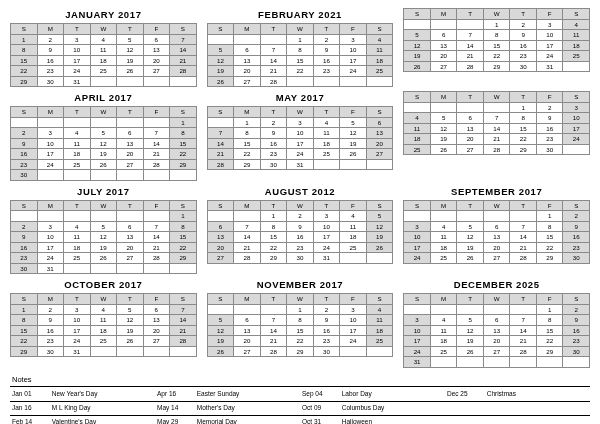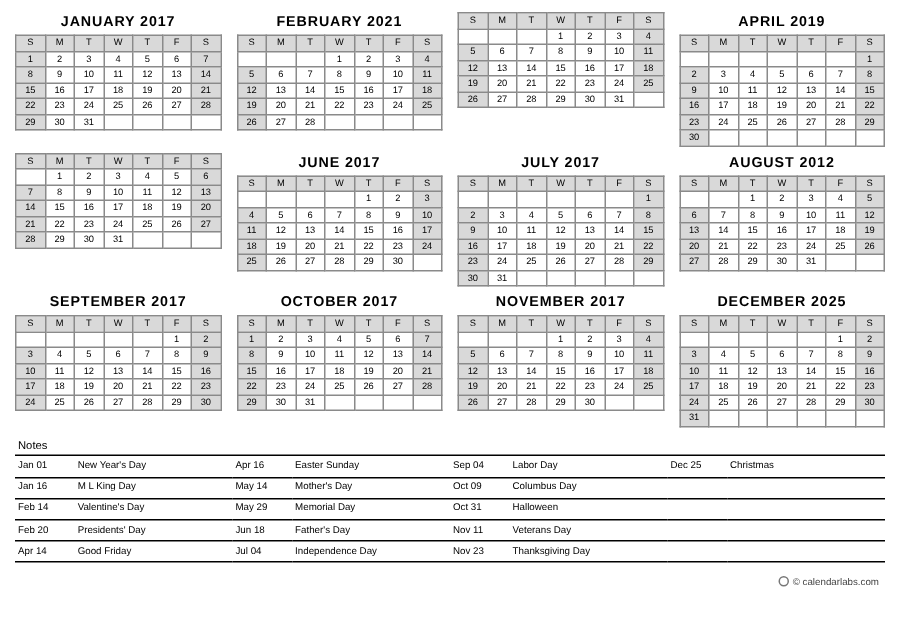--- a/index.html
+++ b/index.html
@@ -10,21 +10,21 @@
     font-family: "Liberation Sans", sans-serif;
     color: #000;
   }
   #page {
     width: 600px; height: 424px;
     position: relative;
     padding: 8px 10px 0 10px;
   }
   .calendar-grid {
     display: grid;
-    grid-template-columns: repeat(4, 1fr);
+    grid-template-columns: repeat(3, 1fr);
     column-gap: 10px;
     row-gap: 4px;
   }
   .month {
     width: 100%;
   }
   .month-title {
     text-align: center;
     font-size: 9.5px;
     font-weight: bold;
@@ -293,21 +293,21 @@
               <td>28</td>
               <td>29</td>
               <td>30</td>
               <td>31</td>
               <td class="empty">&nbsp;</td>
             </tr>
           </tbody>
         </table>
       </div>
       <div class="month">
-        <div class="month-title">APRIL 2019</div>
+        <div class="month-title">APRIL 2017</div>
         <table class="month-table">
           <thead>
             <tr>
               <th>S</th>
               <th>M</th>
               <th>T</th>
               <th>W</th>
               <th>T</th>
               <th>F</th>
               <th>S</th>
@@ -365,20 +365,21 @@
               <td class="empty">&nbsp;</td>
               <td class="empty">&nbsp;</td>
               <td class="empty">&nbsp;</td>
               <td class="empty">&nbsp;</td>
               <td class="empty">&nbsp;</td>
             </tr>
           </tbody>
         </table>
       </div>
       <div class="month">
+        <div class="month-title">MAY 2017</div>
         <table class="month-table">
           <thead>
             <tr>
               <th>S</th>
               <th>M</th>
               <th>T</th>
               <th>W</th>
               <th>T</th>
               <th>F</th>
               <th>S</th>
@@ -427,21 +428,20 @@
               <td>30</td>
               <td>31</td>
               <td class="empty">&nbsp;</td>
               <td class="empty">&nbsp;</td>
               <td class="empty">&nbsp;</td>
             </tr>
           </tbody>
         </table>
       </div>
       <div class="month">
-        <div class="month-title">JUNE 2017</div>
         <table class="month-table">
           <thead>
             <tr>
               <th>S</th>
               <th>M</th>
               <th>T</th>
               <th>W</th>
               <th>T</th>
               <th>F</th>
               <th>S</th>

